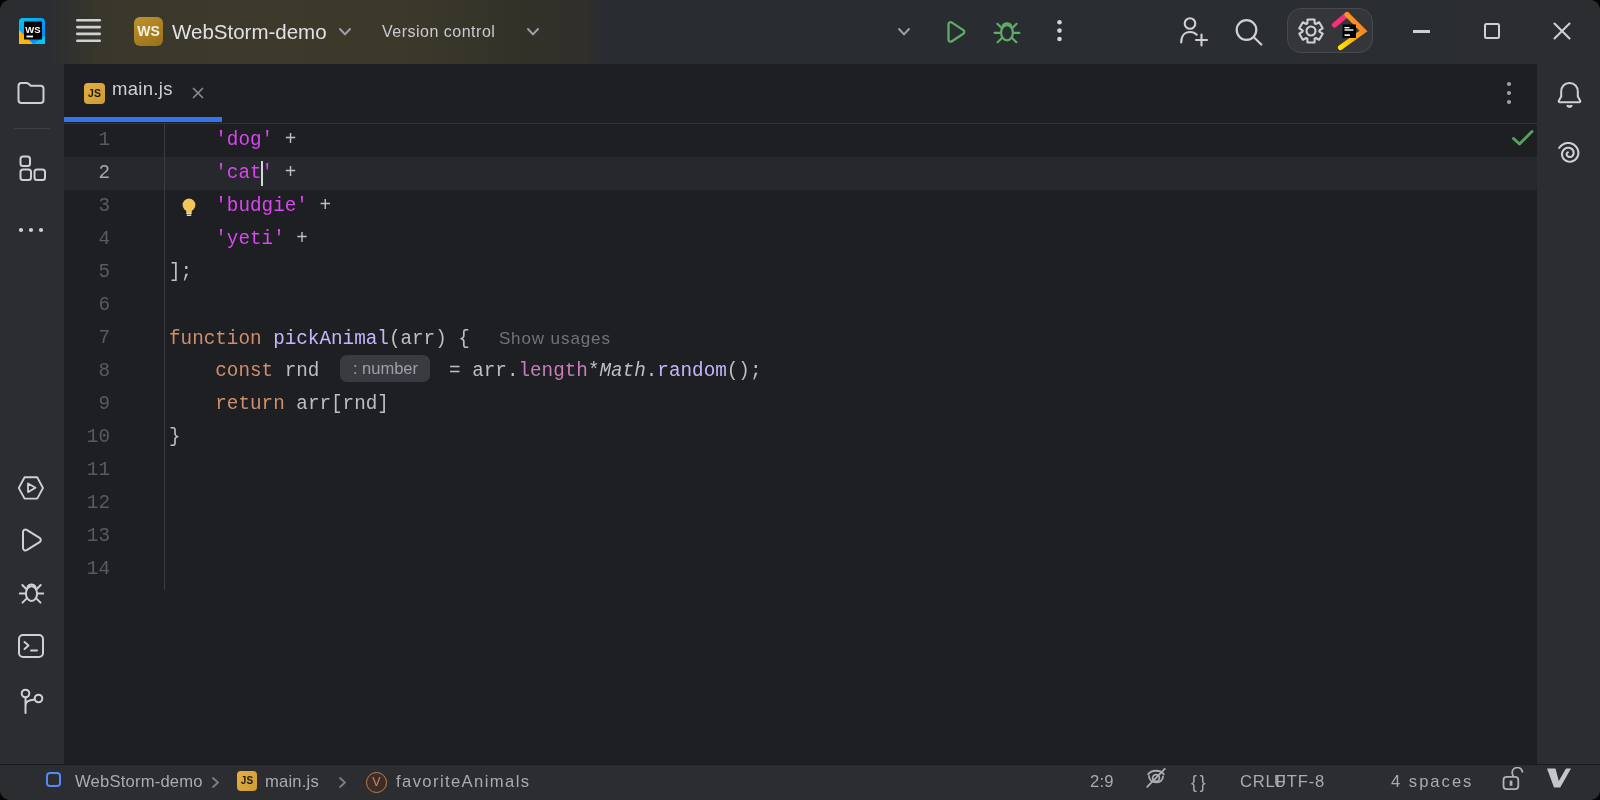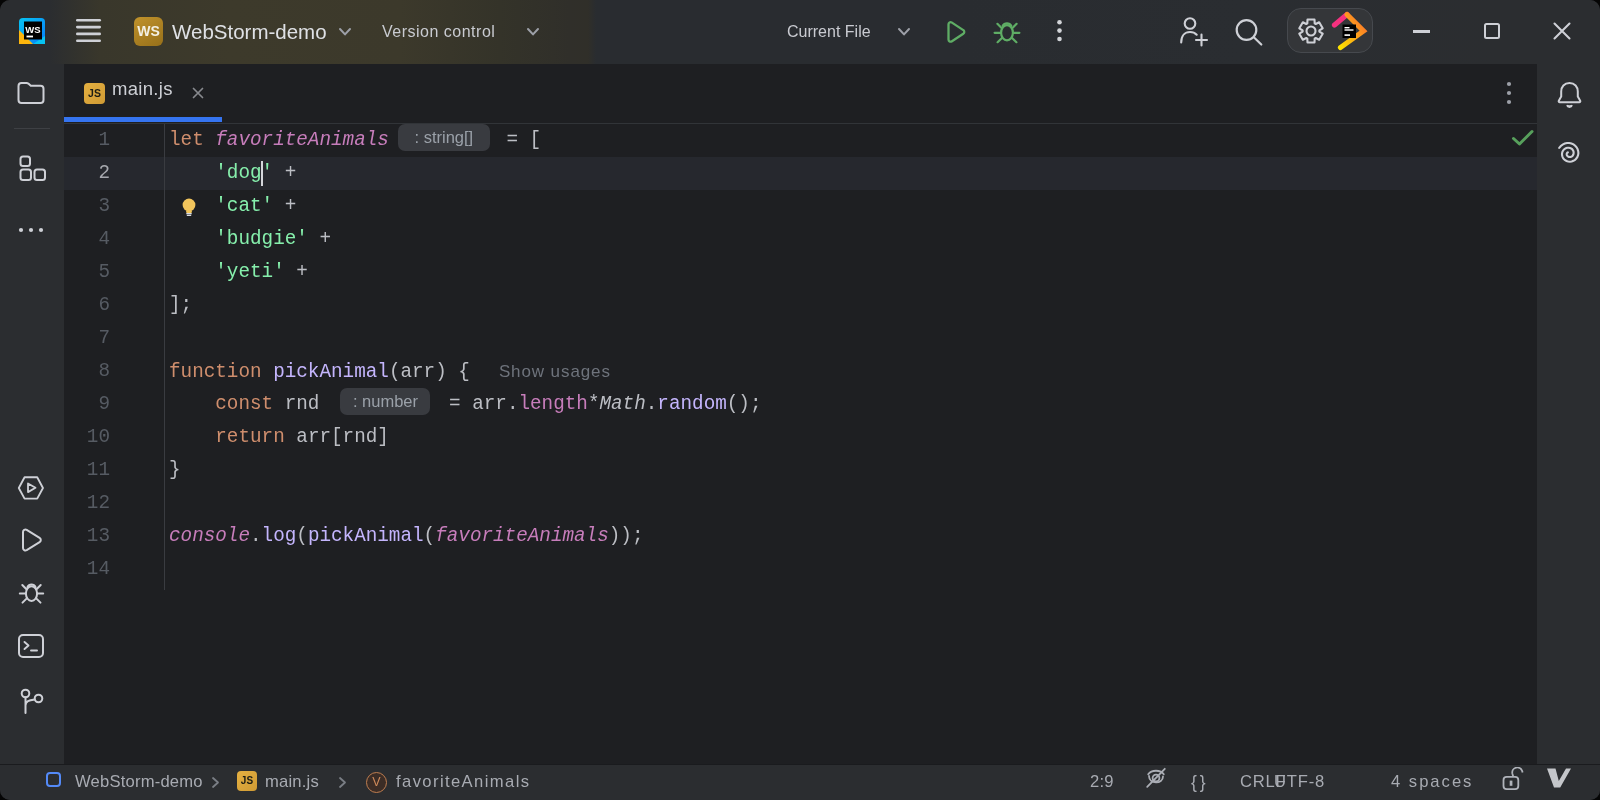--- a/index.html
+++ b/index.html
@@ -13,21 +13,21 @@
 #tabsep{position:absolute;left:64px;top:123px;width:1473px;height:1px;background:#313438;}
 #tabline{position:absolute;left:64px;top:117px;width:158px;height:5px;background:#3574f0;}
 .t20{font-size:16px;color:#ced0d6;}
 #editor{position:absolute;left:64px;top:124px;width:1473px;height:640px;}
 #curline{position:absolute;left:0px;top:33px;width:1473px;height:33px;background:#26282e;}
 #indent{position:absolute;left:100px;top:0px;width:1px;height:466px;background:#3a3c41;}
 #gutter{position:absolute;left:0;top:0;width:46px;text-align:right;font-family:"Liberation Mono",monospace;font-size:19.3px;line-height:33px;color:#565b63;}
 #code{position:absolute;left:105px;top:0;font-family:"Liberation Mono",monospace;font-size:19.3px;line-height:33px;color:#bcbec4;}
 #code div{height:33px;white-space:pre;}
 .kw{color:#cf8e6d;}
-.st{color:#86efac;}
+.st{color:#d946ef;}
 .fn{color:#c4b5fd;}
 .gv{color:#c77dbb;font-style:italic;}
 .fd{color:#c77dbb;}
 .it{font-style:italic;text-align:right;}
 .inlay{display:inline-block;height:27px;line-height:27px;border-radius:7px;background:#393b40;
 color:#9aa0a8;font-family:"Liberation Sans",sans-serif;font-size:16.5px;text-align:center;vertical-align:middle;position:relative;top:-2px;}
 .susage{font-family:"Liberation Sans",sans-serif;font-size:17px;color:#6e737c;letter-spacing:0.9px;}
 #caret{position:absolute;left:156px;top:37px;width:2px;height:25px;background:#d4d6db;}
 .sbtxt{position:absolute;top:0;height:36px;line-height:36px;}
 svg{display:block;}
@@ -59,21 +59,20 @@
     </svg>
     <div class="abs" style="left:134px;top:17px;width:29px;height:29px;border-radius:6px;background:linear-gradient(150deg,#c0922b,#97701a);text-align:center;line-height:29px;font-size:14px;font-weight:bold;color:#f3f0e4;">WS</div>
     <span class="abs" style="left:172px;top:0;line-height:63px;font-size:20.5px;font-weight:500;color:#dfe1e5;">WebStorm-demo</span>
     <svg class="abs" style="left:338px;top:27px" width="14" height="10">
         <path d="M2 2 L7 7.4 L12 2" fill="none" stroke="#9da0a8" stroke-width="2" stroke-linecap="round" stroke-linejoin="round"></path>
       </svg>
     <span class="abs t20" style="left:382px;top:0;line-height:63px;color:#c9cbd1;letter-spacing:0.5px;">Version control</span>
     <svg class="abs" style="left:526px;top:27px" width="14" height="10">
         <path d="M2 2 L7 7.4 L12 2" fill="none" stroke="#9da0a8" stroke-width="2" stroke-linecap="round" stroke-linejoin="round"></path>
       </svg>
-    <span class="abs t20" style="left:787px;top:0;line-height:63px;color:#c9cbd1;">Current File</span>
     <svg class="abs" style="left:897px;top:27px" width="14" height="10">
         <path d="M2 2 L7 7.4 L12 2" fill="none" stroke="#9da0a8" stroke-width="2" stroke-linecap="round" stroke-linejoin="round"></path>
       </svg>
     <svg class="abs" style="left:946px;top:20px" width="22" height="24">
         <path d="M2.5 4.2 C2.5 2.6 4.2 1.6 5.6 2.4 L17.3 10.1 C18.6 10.9 18.6 12.9 17.3 13.7 L5.6 21.4 C4.2 22.2 2.5 21.2 2.5 19.6 Z" fill="none" stroke="#5fad65" stroke-width="2.3"></path>
       </svg>
     <svg class="abs" style="left:993px;top:18px" width="28" height="27">
       <g fill="none" stroke="#5fad65" stroke-width="2.2" stroke-linecap="round">
       <path d="M9.7 7.9 A4.9 4.9 0 0 1 18.3 7.9"></path>
       <ellipse cx="14" cy="14.8" rx="5.9" ry="7.6"></ellipse>
@@ -220,33 +219,31 @@
         <div>7</div>
         <div>8</div>
         <div>9</div>
         <div>10</div>
         <div>11</div>
         <div>12</div>
         <div>13</div>
         <div>14</div>
       </div>
     <div id="code">
-        <div><span class="kw">let</span> <span class="gv">favoriteAnimals</span><span class="inlay" style="width:92px;margin-left:9px;margin-right:5px;">: string[]</span> = [</div>
 <div>    <span class="st">'dog'</span> +</div>
 <div>    <span class="st">'cat'</span> +</div>
 <div>    <span class="st">'budgie'</span> +</div>
 <div>    <span class="st">'yeti'</span> +</div>
 <div>];</div>
 <div> </div>
 <div><span class="kw">function</span> <span class="fn">pickAnimal</span>(arr) {<span class="susage" style="margin-left:29px;">Show usages</span></div>
 <div>    <span class="kw">const</span> rnd<span class="inlay" style="width:90px;margin-left:21px;margin-right:7px;">: number</span> = arr.<span class="fd">length</span>*<span class="it">Math</span>.<span class="fn">random</span>();</div>
 <div>    <span class="kw">return</span> arr[rnd]</div>
 <div>}</div>
 <div> </div>
-<div><span class="gv">console</span>.<span class="fn">log</span>(<span class="fn">pickAnimal</span>(<span class="gv">favoriteAnimals</span>));</div>
       </div>
     <div id="caret" style="left:197px;top:37px;"></div>
     <svg class="abs" style="left:117px;top:74px" width="18" height="20">
       <circle cx="8" cy="7" r="6.4" fill="#f2c55c"></circle>
       <path d="M5 13 L11 13 L10.5 15 L5.5 15 Z" fill="#f2c55c"></path>
       <path d="M5.3 15.6 L10.7 15.6 M5.8 17.4 L10.2 17.4" stroke="#d9dbe0" stroke-width="1.3"></path>
     </svg>
     <svg class="abs" style="left:1447px;top:4px" width="24" height="20">
         <path d="M2.5 10.5 L8.5 16 L21 3.5" fill="none" stroke="#57a05c" stroke-width="3" stroke-linecap="round" stroke-linejoin="round"></path>
       </svg>

